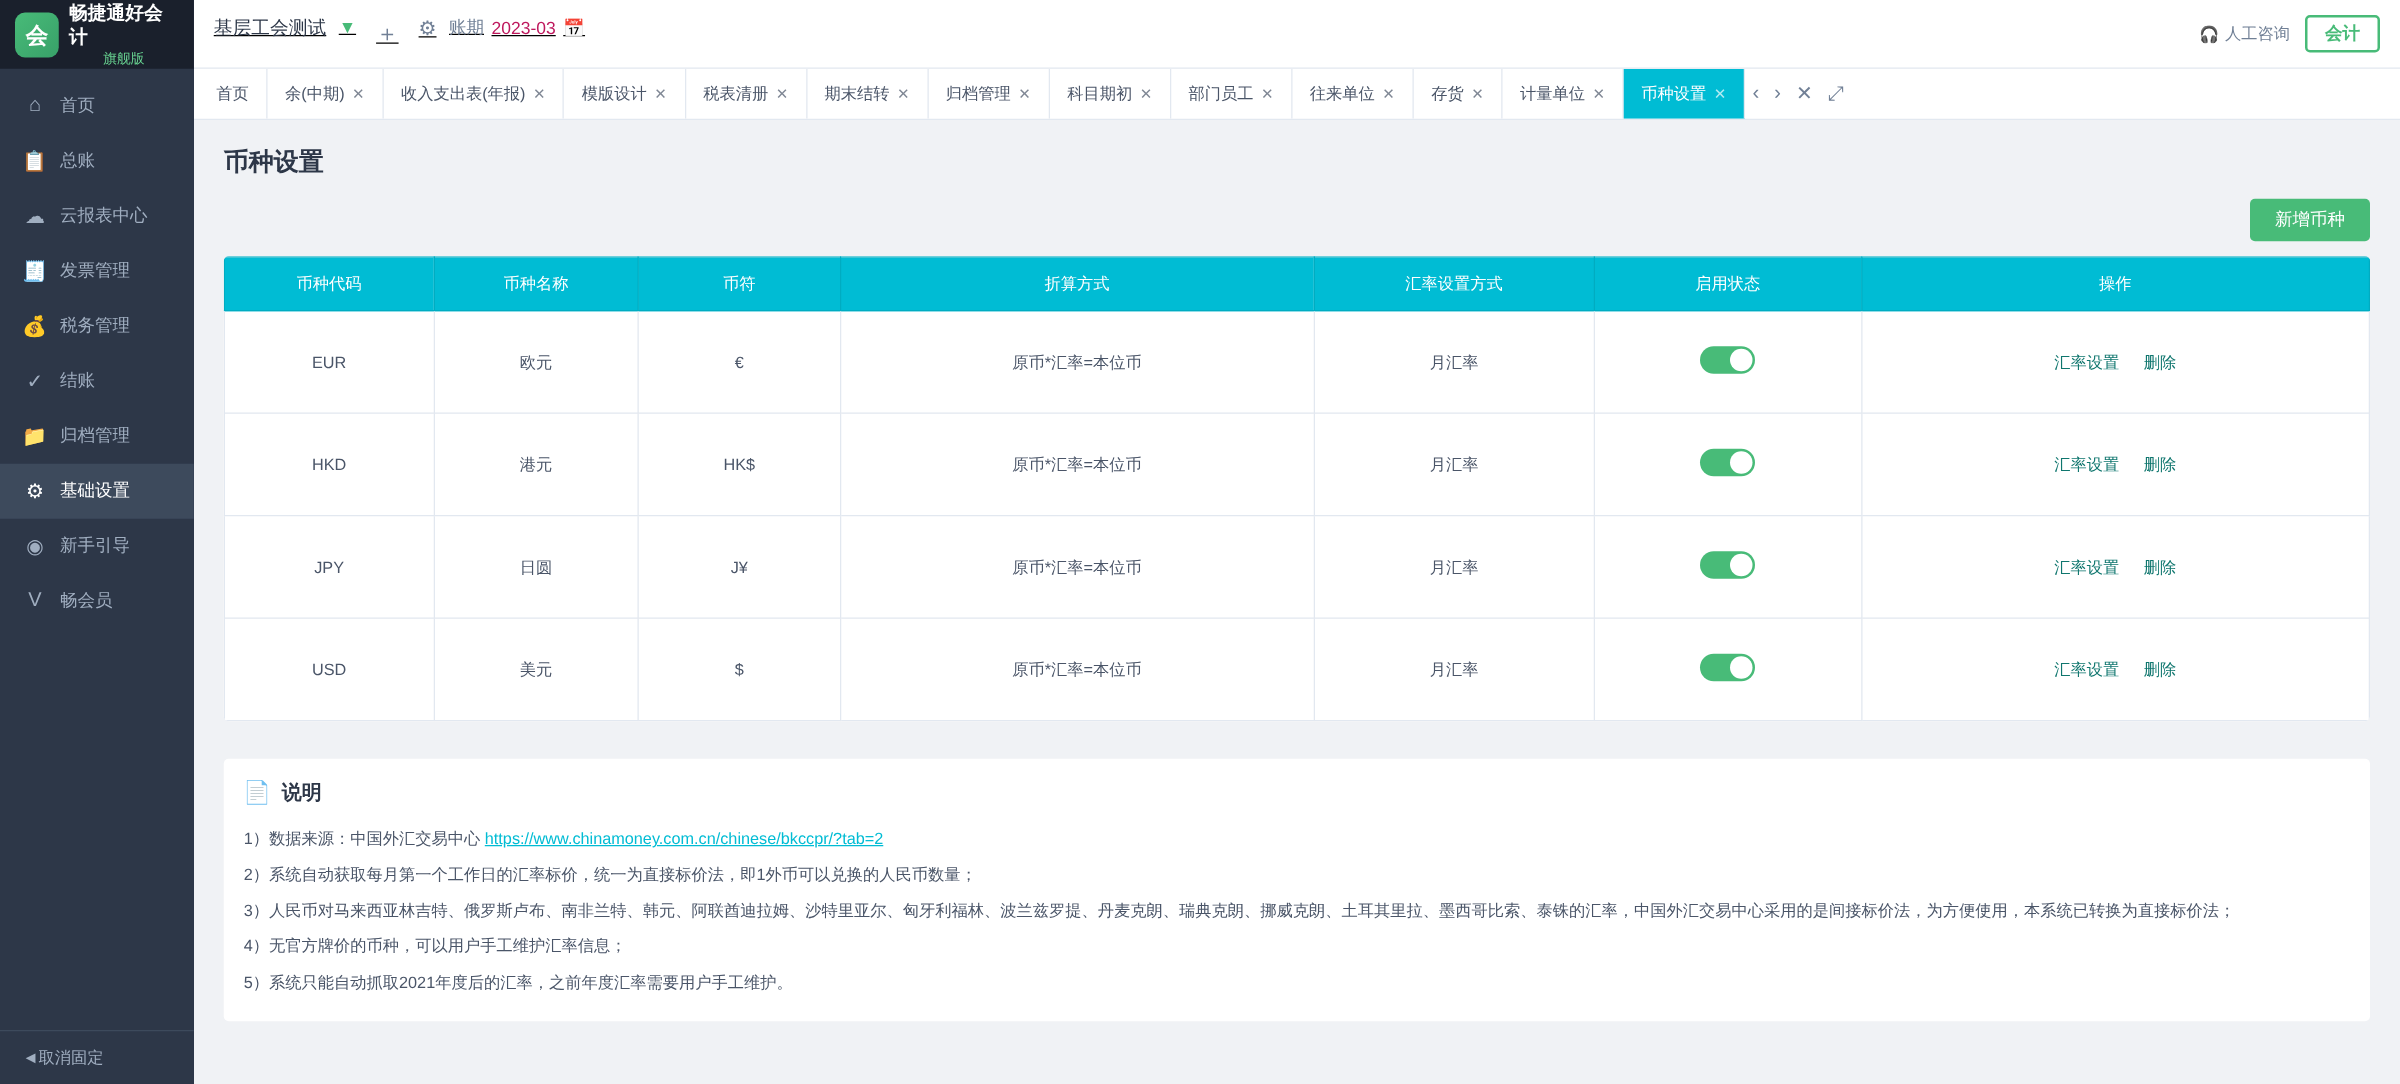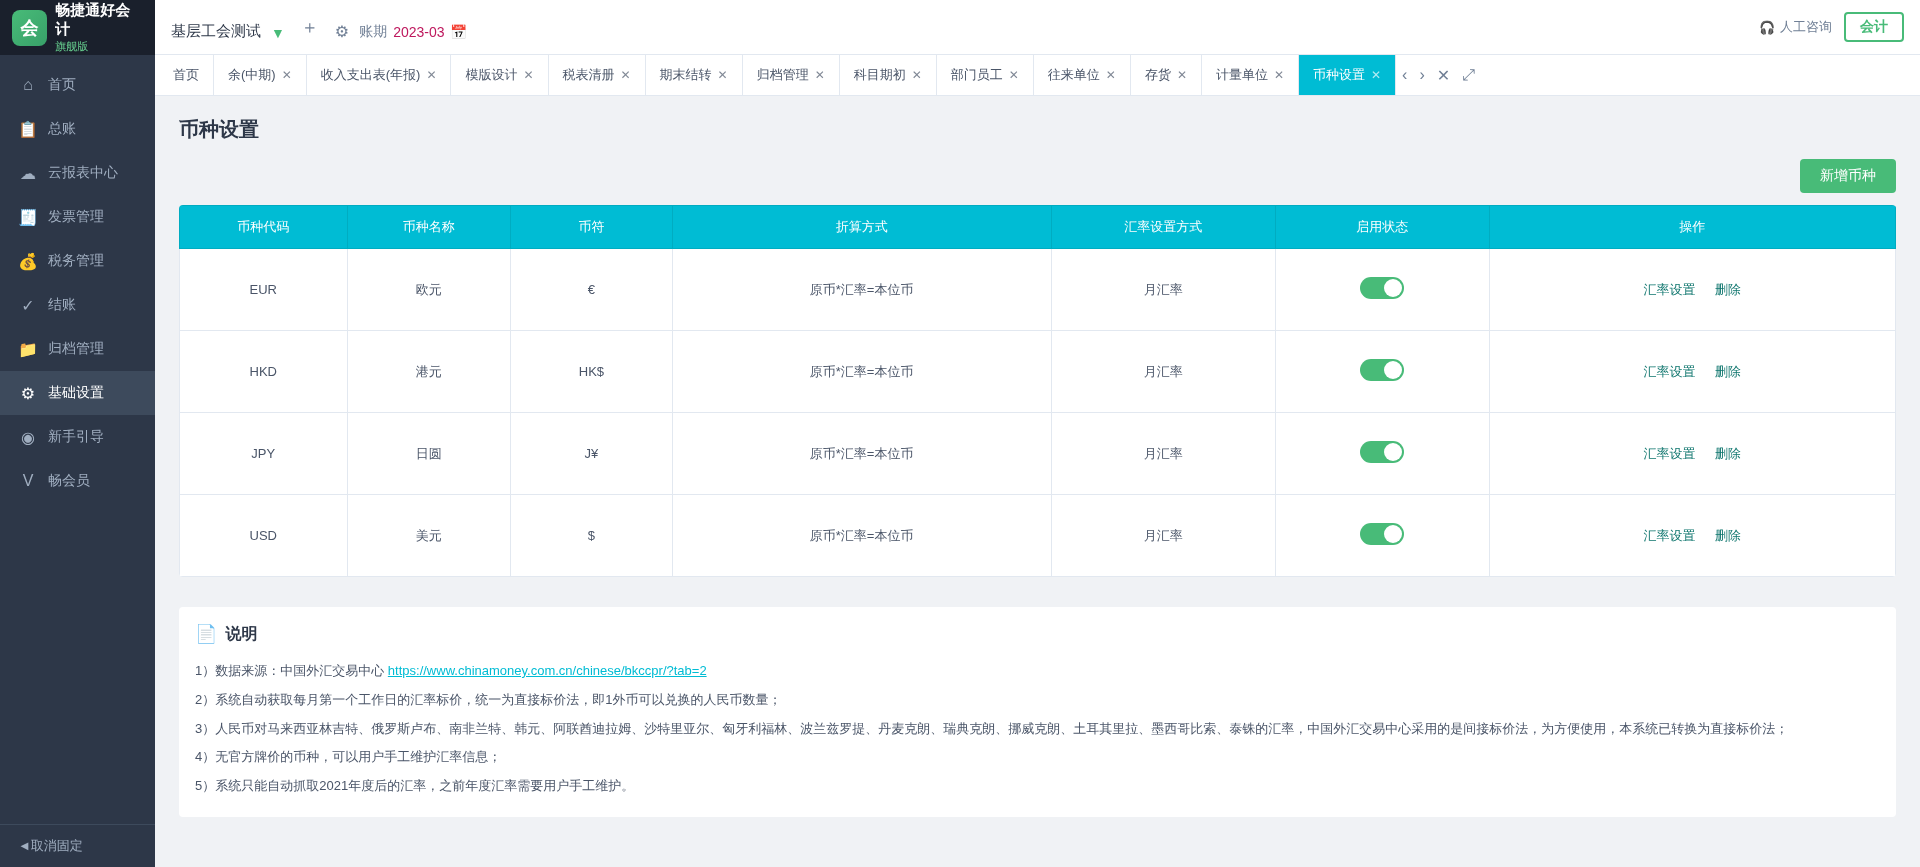--- a/index.html
+++ b/index.html
@@ -4,34 +4,34 @@
   <style>
     * { margin: 0; padding: 0; box-sizing: border-box; }
     body { font-family: "Microsoft YaHei", "PingFang SC", sans-serif; font-size: 13px; background: #f0f2f5; width: 1920px; min-height: 867px; overflow-x: hidden; }
 
     
     .sidebar { position: fixed; left: 0; top: 0; width: 155px; height: 100%; background: #2d3748; color: #ccc; display: flex; flex-direction: column; z-index: 100; }
     .sidebar-logo { display: flex; align-items: center; padding: 10px 12px; background: #1a202c; height: 55px; }
     .sidebar-logo-icon { width: 36px; height: 36px; background: linear-gradient(135deg, #48bb78, #38a169); border-radius: 8px; display: flex; align-items: center; justify-content: center; color: white; font-size: 18px; font-weight: bold; margin-right: 8px; }
     .sidebar-logo-text { display: flex; flex-direction: column; }
     .sidebar-logo-main { color: #fff; font-size: 15px; font-weight: bold; }
-    .sidebar-logo-sub { color: #68d391; font-size: 11px; }
+    .sidebar-logo-sub { color: #68d391; font-size: 11px; text-align: center; }
     .sidebar-nav { flex: 1; padding: 8px 0; }
     .sidebar-item { display: flex; align-items: center; padding: 12px 18px; cursor: pointer; color: #a0aec0; transition: background 0.2s; }
     .sidebar-item.active { background: #3d4a5c; color: #fff; }
     .sidebar-item-icon { width: 20px; height: 20px; margin-right: 10px; display: flex; align-items: center; justify-content: center; font-size: 16px; }
     .sidebar-item-label { font-size: 14px; }
     .sidebar-bottom { padding: 12px 18px; color: #a0aec0; font-size: 13px; display: flex; align-items: center; cursor: pointer; border-top: 1px solid #3d4a5c; }
 
     
     .main { margin-left: 155px; display: flex; flex-direction: column; height: 100vh; }
 
     
     .header { background: #fff; height: 55px; display: flex; align-items: center; padding: 0 16px; border-bottom: 1px solid #e2e8f0; justify-content: space-between; position: sticky; top: 0; z-index: 50; }
-    .header-left { display: flex; align-items: flex-end; gap: 10px; }
+    .header-left { display: flex; align-items: flex-start; gap: 10px; text-decoration: underline; }
     .header-company { font-size: 15px; color: #2d3748; font-weight: 500; }
     .header-dropdown { color: #48bb78; cursor: pointer; font-size: 14px; }
     .header-add { color: #718096; cursor: pointer; font-size: 18px; padding: 2px 6px; }
     .header-gear { color: #718096; cursor: pointer; font-size: 16px; }
     .header-period { display: flex; align-items: center; gap: 6px; color: #4a5568; font-size: 14px; }
     .header-period-label { color: #718096; }
     .header-period-value { color: #be185d; font-weight: 500; }
     .header-period-cal { color: #00bcd4; cursor: pointer; }
     .header-right { display: flex; align-items: center; gap: 12px; }
     .header-help { display: flex; align-items: center; gap: 4px; color: #718096; font-size: 13px; cursor: pointer; }

